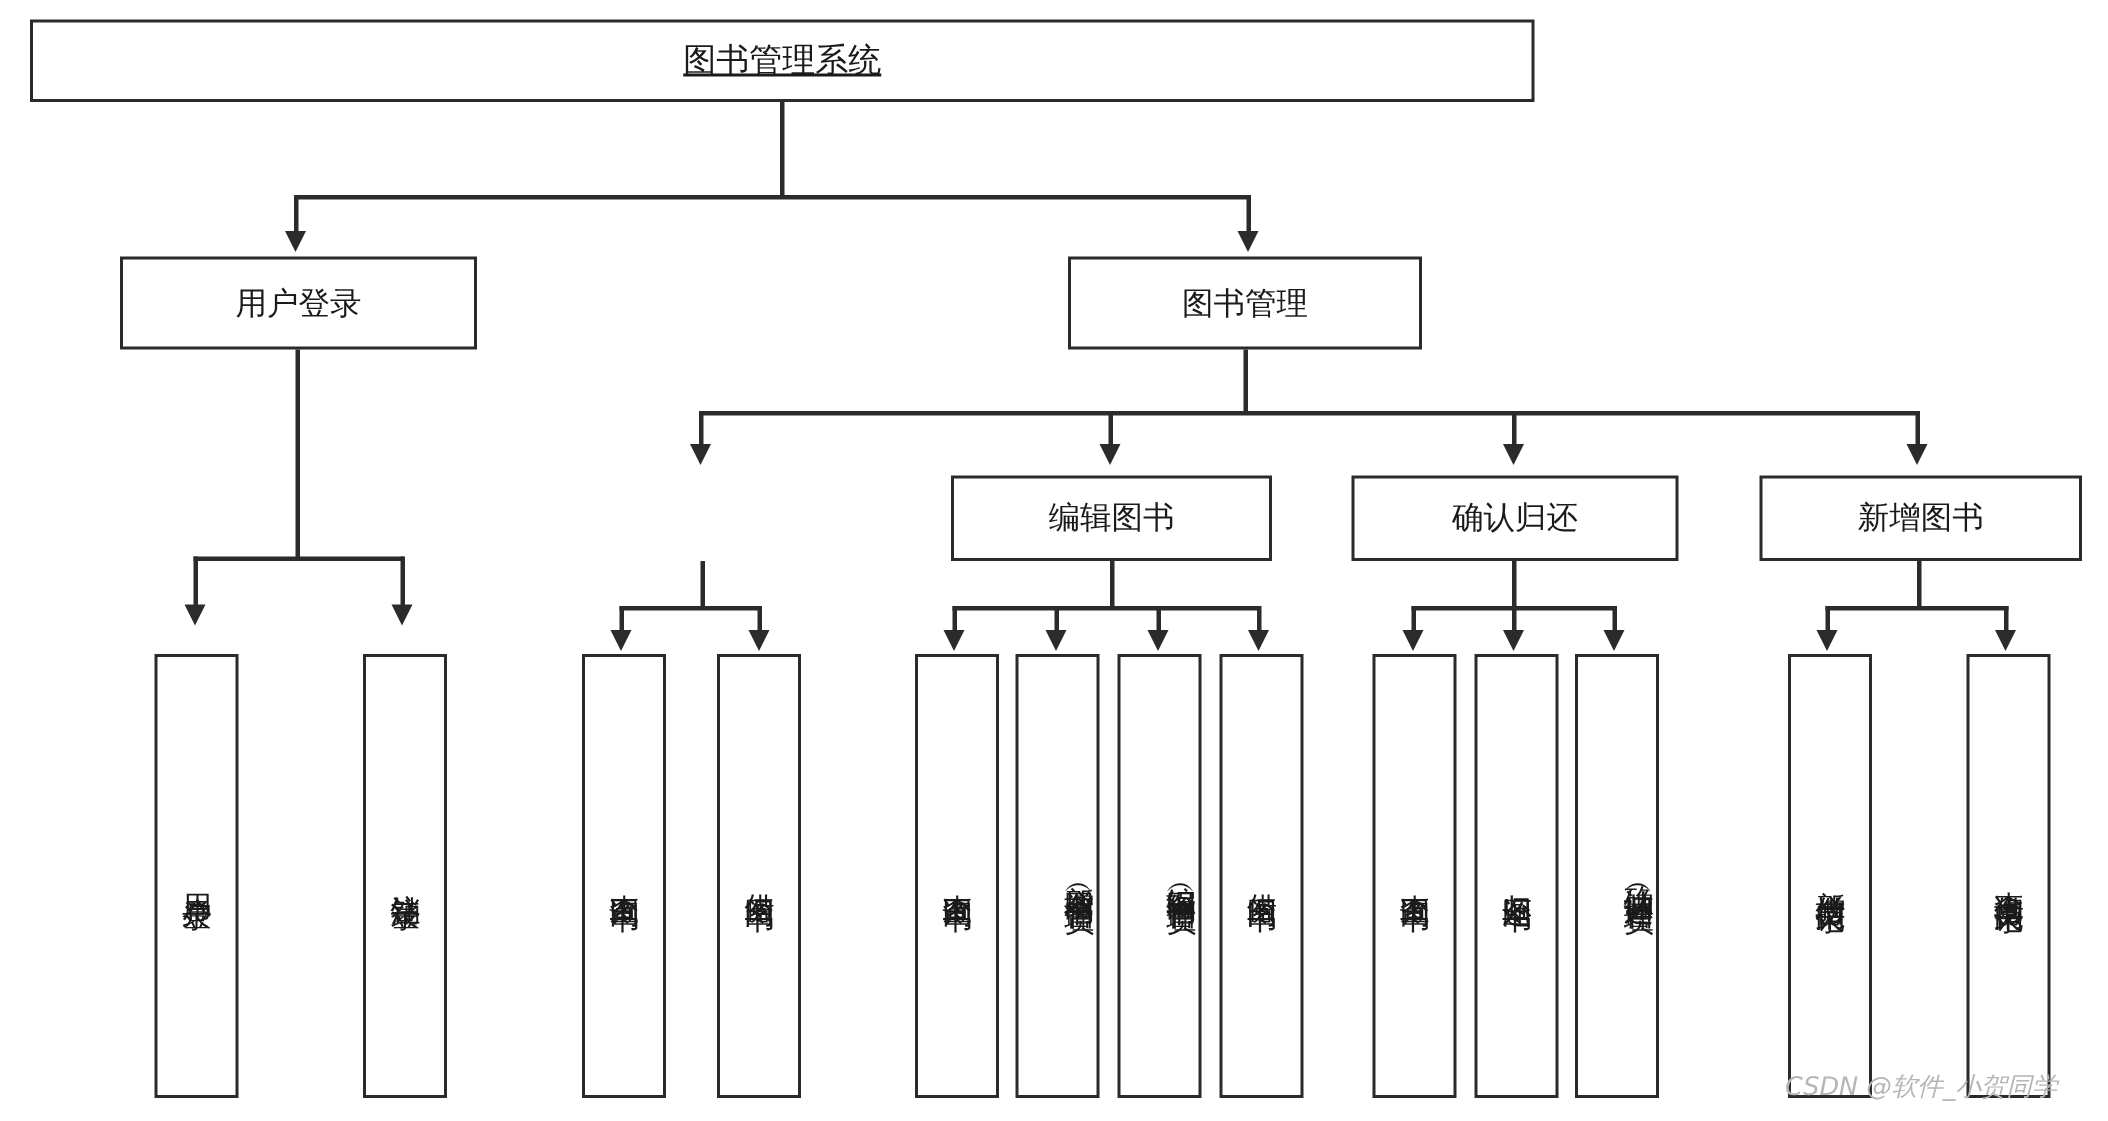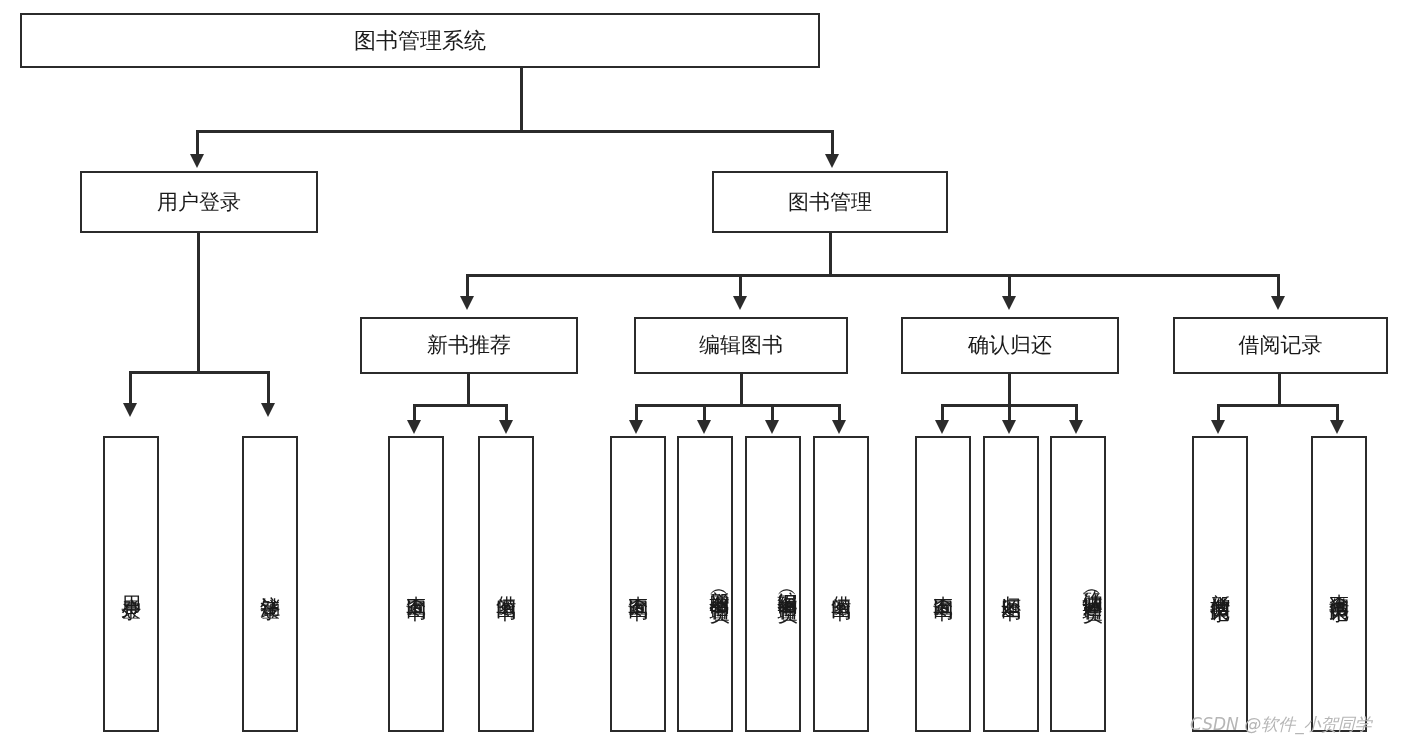--- a/index.html
+++ b/index.html
@@ -61,21 +61,21 @@
     font-size: 17px;
     white-space: nowrap;
     user-select: none;
   }
 </style>
 </head>
 <body>
 
 <div id="canvas">
 
-  <div class="node h root" style="left:20px; top:13px; width:800px; height:55px;">图书管理系统</div>
+  <div class="node h root" style="left:20px; top:13px; width:1003px; height:55px;text-decoration:underline;">图书管理系统</div>
 
   <div class="vline" style="left:520px; top:68px; height:64px;"></div>
 
   <div class="hline" style="left:196px; top:130px; width:638px;"></div>
 
   <div class="vline" style="left:196px; top:130px; height:27px;"></div>
   <div class="arrow" style="left:190px; top:154px;"></div>
 
   <div class="vline" style="left:831px; top:130px; height:27px;"></div>
   <div class="arrow" style="left:825px; top:154px;"></div>
@@ -99,27 +99,26 @@
 
   <div class="vline" style="left:739px; top:274px; height:25px;"></div>
   <div class="arrow" style="left:733px; top:296px;"></div>
 
   <div class="vline" style="left:1008px; top:274px; height:25px;"></div>
   <div class="arrow" style="left:1002px; top:296px;"></div>
 
   <div class="vline" style="left:1277px; top:274px; height:25px;"></div>
   <div class="arrow" style="left:1271px; top:296px;"></div>
 
-  <div class="node h" style="left:360px; top:317px; width:218px; height:57px;">新书推荐</div>
 
   <div class="node h" style="left:634px; top:317px; width:214px; height:57px;">编辑图书</div>
 
   <div class="node h" style="left:901px; top:317px; width:218px; height:57px;">确认归还</div>
 
-  <div class="node h" style="left:1173px; top:317px; width:215px; height:57px;">借阅记录</div>
+  <div class="node h" style="left:1173px; top:317px; width:215px; height:57px;">新增图书</div>
 
   <div class="vline" style="left:467px; top:374px; height:32px;"></div>
   <div class="hline" style="left:413px; top:404px; width:95px;"></div>
   <div class="vline" style="left:413px; top:404px; height:18px;"></div>
   <div class="arrow" style="left:407px; top:420px;"></div>
   <div class="vline" style="left:505px; top:404px; height:18px;"></div>
   <div class="arrow" style="left:499px; top:420px;"></div>
 
   <div class="vline" style="left:740px; top:374px; height:32px;"></div>
   <div class="hline" style="left:635px; top:404px; width:203px;"></div>

